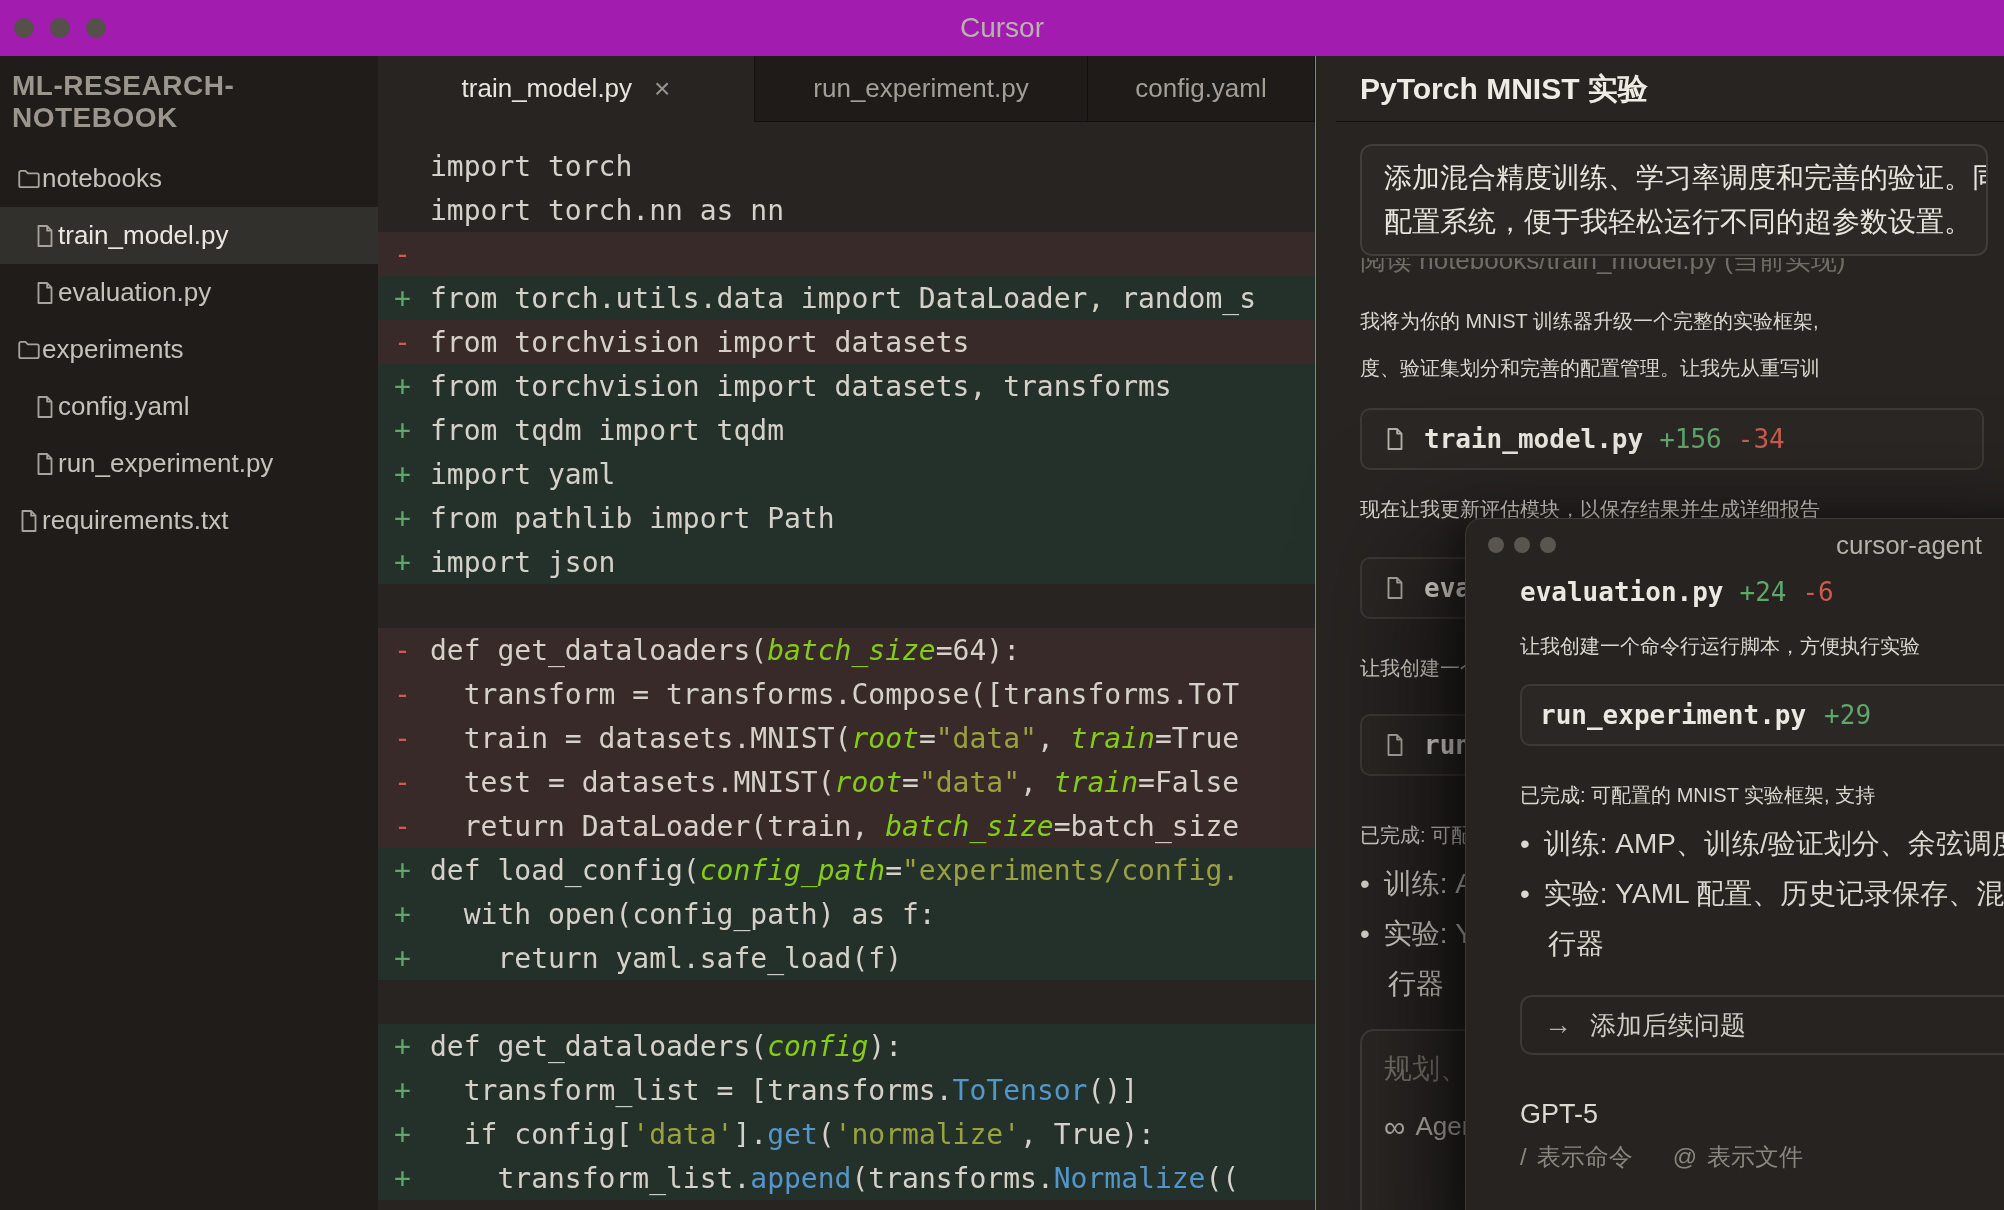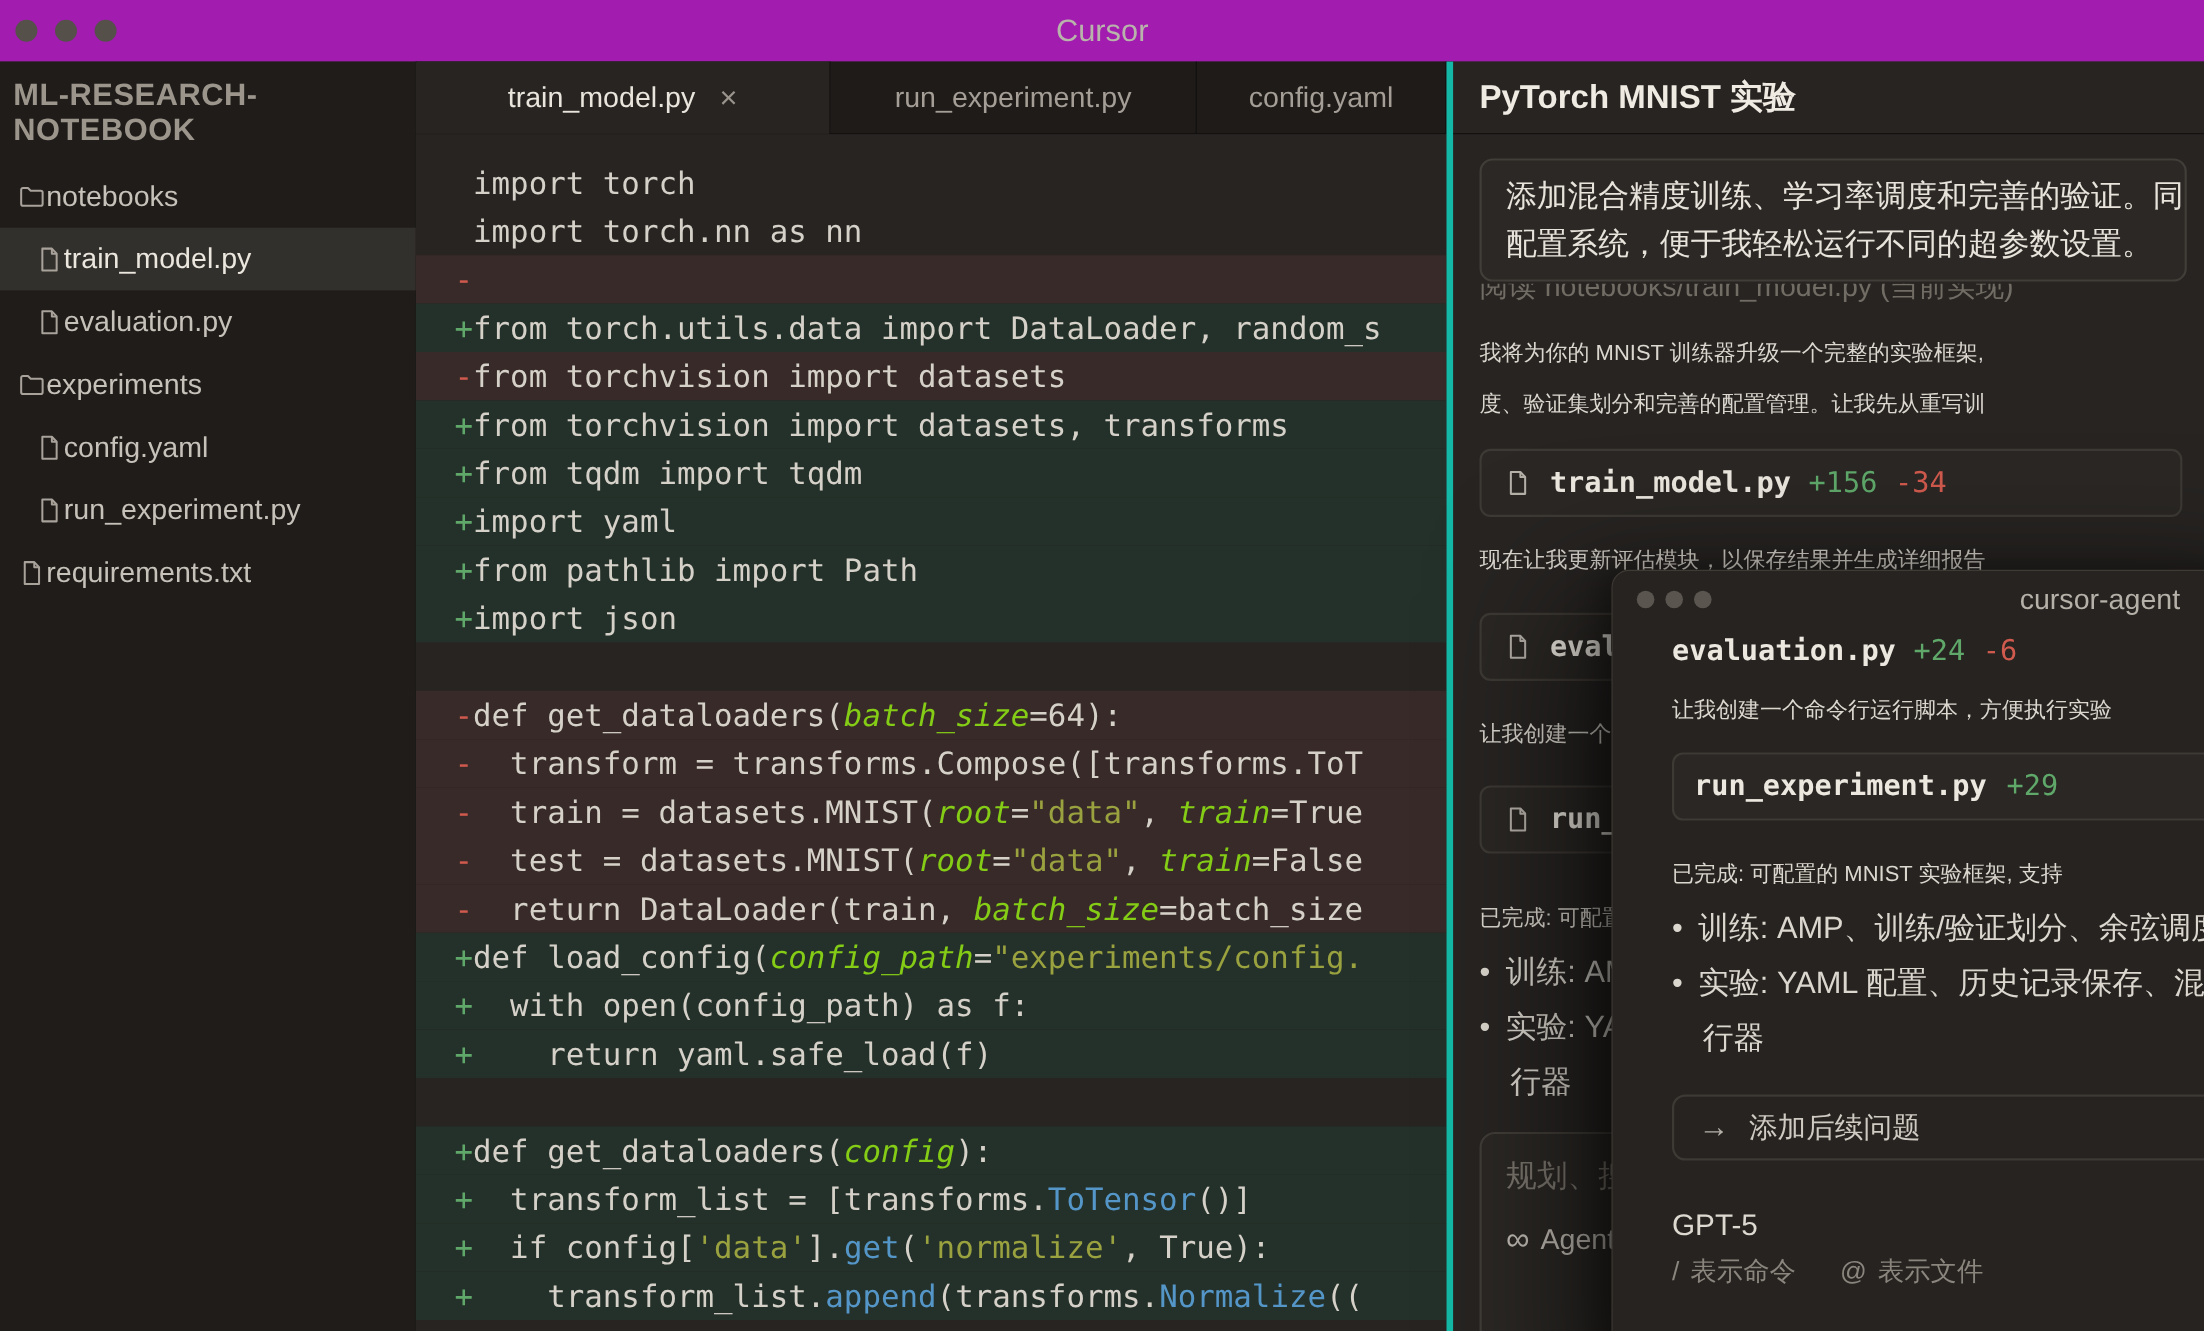--- a/index.html
+++ b/index.html
@@ -26,35 +26,35 @@
   .tabbar{position:absolute;left:378px;top:56px;width:937px;height:66px;background:#1e1b19;
           display:flex;border-bottom:1px solid #121110;box-sizing:border-box;}
   .tab{display:flex;align-items:center;justify-content:center;gap:22px;height:65px;
        border-right:1px solid #121110;box-sizing:border-box;font-size:26px;color:#a49e96;position:relative;}
   .tab.active{background:#272422;color:#e9e5dd;}
   .tab.active::after{content:'';position:absolute;left:0;right:0;bottom:-1px;height:1px;background:#272422;}
   .tab-close{font-size:28px;color:#9a948c;line-height:1;}
   
   .editor{position:absolute;left:378px;top:122px;width:937px;bottom:0;background:#272422;
           overflow:hidden;padding-top:22px;box-sizing:border-box;
-          font-family:"DejaVu Sans Mono",monospace;font-size:28px;text-align:right;}
+          font-family:"DejaVu Sans Mono",monospace;font-size:28px;}
   .code-row{display:flex;align-items:center;height:44px;padding-left:16px;}
   .code-row.add{background:#24312a;}
   .code-row.del{background:#372a28;}
   .marker{width:36px;flex:none;font-size:28px;}
   .marker.add{color:#5fa86a;}
   .marker.del{color:#d15a4e;}
   .code{white-space:pre;color:#d5d1c9;}
   .tok-p{color:#d5d1c9;}
   .tok-s{color:#9aa13f;}
   .tok-fn{color:#5596c8;}
   .tok-it{color:#84cc16;font-style:italic;}
   
   .chat{position:absolute;left:1315px;top:56px;right:0;bottom:0;background:#272422;
-        border-left:6px solid #14b8a6;box-sizing:border-box;overflow:hidden;}
+        border-left:1px solid #14b8a6;box-sizing:border-box;overflow:hidden;padding-left:20px;}
   .chat-header{height:66px;line-height:66px;padding-left:24px;font-size:30px;font-weight:700;color:#efebe3;
                border-bottom:1px solid #121110;box-sizing:border-box;}
   .chat-body{padding-left:24px;overflow:hidden;height:1088px;}
   .user-card{margin:22px 16px 0 0;border:2px solid #413d38;border-radius:12px;background:#2b2825;
              padding:10px 22px;overflow:hidden;}
   .card-line{white-space:nowrap;font-size:28px;line-height:44px;color:#e8e4dc;}
   .context-note{height:24px;overflow:hidden;margin-top:2px;}
   .note-inner{display:block;margin-top:-18px;font-size:26px;line-height:40px;color:#716c64;white-space:nowrap;}
   .para{margin-top:16px;}
   .para-line{white-space:nowrap;font-size:20px;line-height:47px;color:#dbd7cf;}

